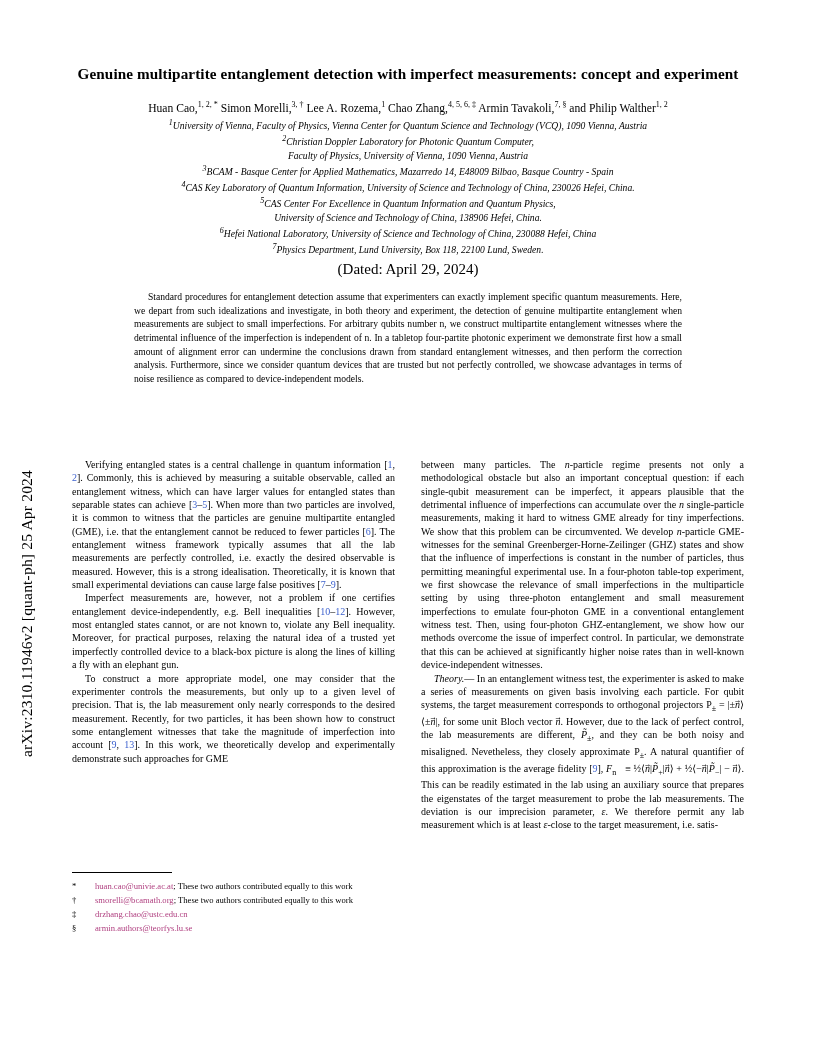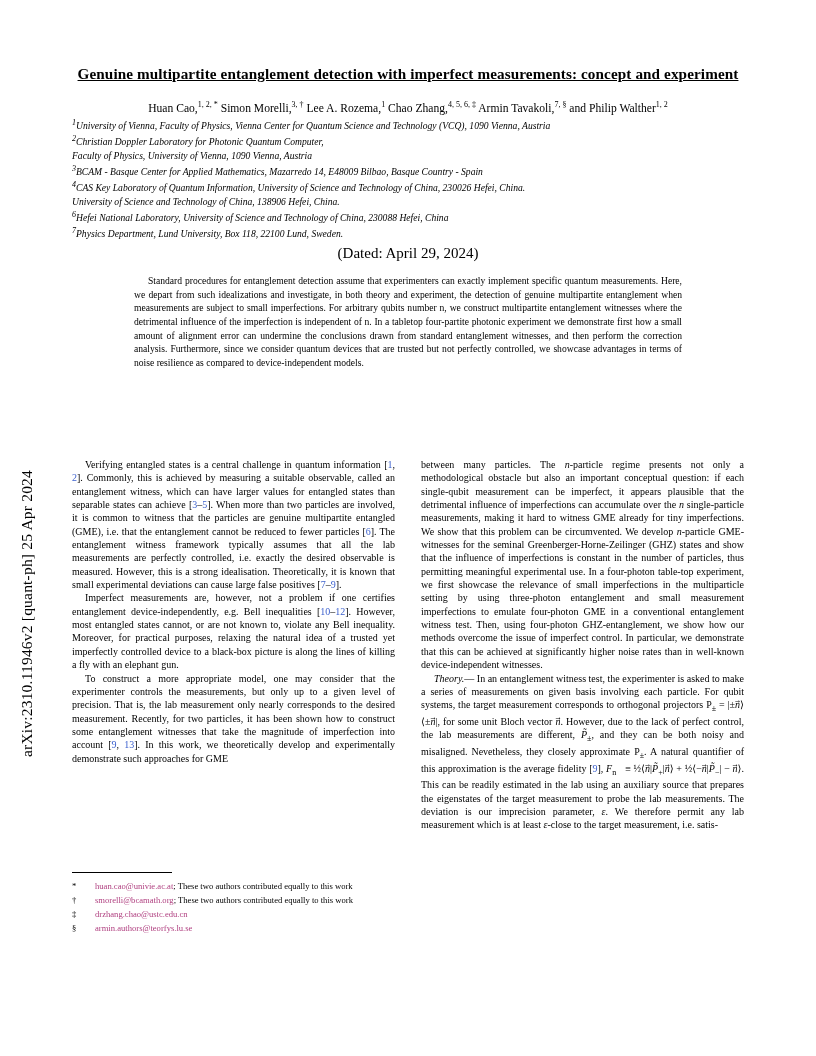--- a/index.html
+++ b/index.html
@@ -39,41 +39,40 @@
     top: 56px;
     width: 672px;
   }
   h1.title {
     font-size: 15.2px;
     font-weight: bold;
     text-align: center;
     margin: 8px 0 14px 0;
     line-height: 1.35;
     letter-spacing: 0.1px;
-    text-decoration: underline;
   }
   .authors {
     text-align: center;
     font-size: 11.6px;
     line-height: 1.5;
   }
   .authors sup, .affil sup {
     font-size: 8px;
   }
   a.lnk {
     color: #b04080;
     text-decoration: none;
     padding-left: 13px;
   }
   a.lnk2 {
     color: #3a5fcd;
     text-decoration: none;
   }
   .affil {
-    text-align: left;
+    text-align: center;
     font-size: 9.6px;
     font-style: italic;
     line-height: 1.45;
   }
   .dated {
     text-align: center;
     font-size: 15px;
     margin-top: 4px;
     margin-bottom: 12px;
   }
@@ -144,20 +143,21 @@
     <h1 class="title">Genuine multipartite entanglement detection with imperfect measurements: concept and experiment</h1>
 
     <div class="authors">Huan Cao,<sup>1, 2, *</sup> Simon Morelli,<sup>3, †</sup> Lee A. Rozema,<sup>1</sup> Chao Zhang,<sup>4, 5, 6, ‡</sup> Armin Tavakoli,<sup>7, §</sup> and Philip Walther<sup>1, 2</sup></div>
 
     <div class="affil">
       <div><sup>1</sup>University of Vienna, Faculty of Physics, Vienna Center for Quantum Science and Technology (VCQ), 1090 Vienna, Austria</div>
       <div><sup>2</sup>Christian Doppler Laboratory for Photonic Quantum Computer,</div>
       <div>Faculty of Physics, University of Vienna, 1090 Vienna, Austria</div>
       <div><sup>3</sup>BCAM - Basque Center for Applied Mathematics, Mazarredo 14, E48009 Bilbao, Basque Country - Spain</div>
       <div><sup>4</sup>CAS Key Laboratory of Quantum Information, University of Science and Technology of China, 230026 Hefei, China.</div>
+      <div><sup>5</sup>CAS Center For Excellence in Quantum Information and Quantum Physics,</div>
       <div>University of Science and Technology of China, 138906 Hefei, China.</div>
       <div><sup>6</sup>Hefei National Laboratory, University of Science and Technology of China, 230088 Hefei, China</div>
       <div><sup>7</sup>Physics Department, Lund University, Box 118, 22100 Lund, Sweden.</div>
     </div>
 
     <div class="dated">(Dated: April 29, 2024)</div>
 
     <div class="abstract">Standard procedures for entanglement detection assume that experimenters can exactly implement specific quantum measurements. Here, we depart from such idealizations and investigate, in both theory and experiment, the detection of genuine multipartite entanglement when measurements are subject to small imperfections. For arbitrary qubits number n, we construct multipartite entanglement witnesses where the detrimental influence of the imperfection is independent of n. In a tabletop four-partite photonic experiment we demonstrate first how a small amount of alignment error can undermine the conclusions drawn from standard entanglement witnesses, and then perform the correction analysis. Furthermore, since we consider quantum devices that are trusted but not perfectly controlled, we showcase advantages in terms of noise resilience as compared to device-independent models.</div>
   </div>
 

